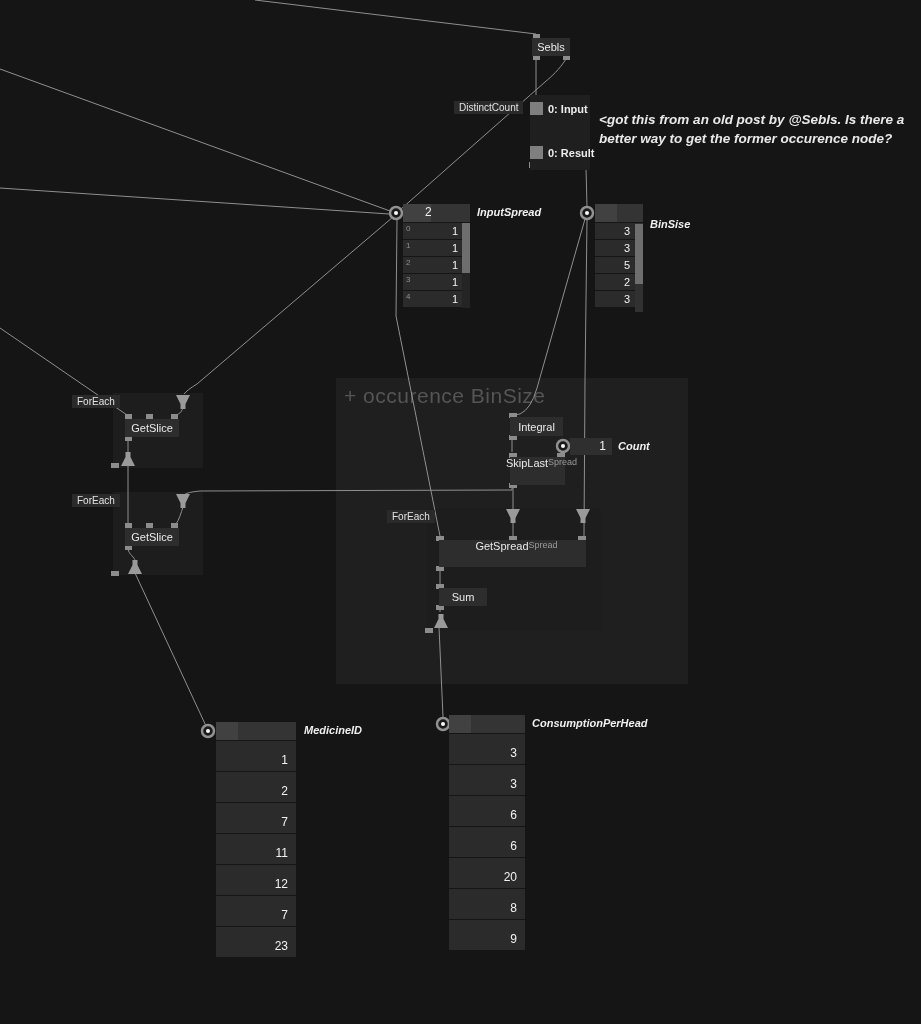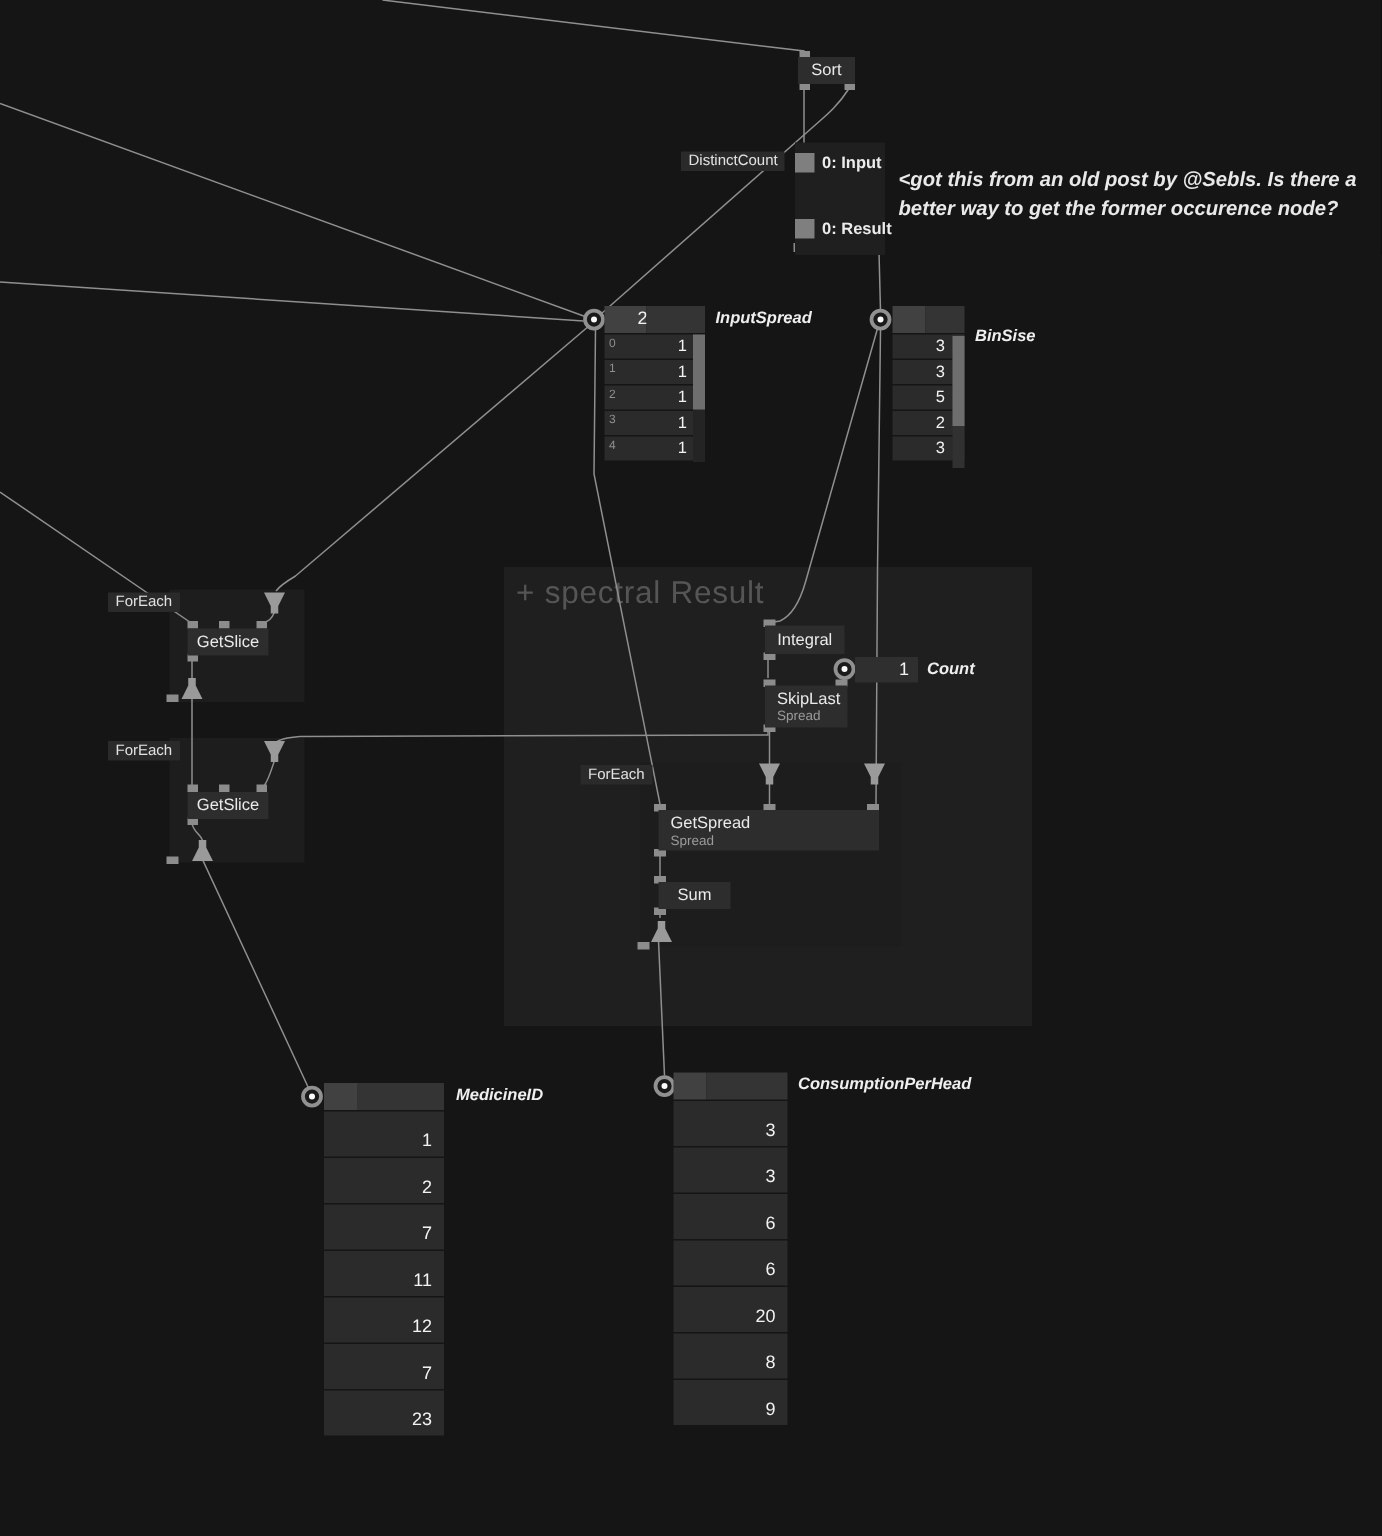--- a/index.html
+++ b/index.html
@@ -7,21 +7,21 @@
     position:relative;width:921px;height:1024px;background:#151515;
     font-family:"Liberation Sans","DejaVu Sans",sans-serif;overflow:hidden;
   }
   .region{position:absolute;background:#1d1d1d;}
   .region.spectral{background:#1f1f1f;}
   .region-title{color:#555;font-size:21px;padding:6px 8px;letter-spacing:0.5px;}
   svg.wires{position:absolute;left:0;top:0;}
   svg.wires path{stroke:#8f8f8f;stroke-width:1;fill:none;}
   .node{position:absolute;background:#2d2d2d;color:#eaeaea;font-size:11px;
         display:flex;align-items:center;justify-content:center;white-space:nowrap;}
-  .node.multi{flex-direction:column;align-items:flex-start;justify-content:center;padding-left:8px;}
+  .node.multi{flex-direction:row;align-items:flex-start;justify-content:center;padding-left:8px;}
   .node.multi .t{line-height:12px;}
   .node .sub{font-size:9px;color:#9a9a9a;line-height:10px;}
   .tag{position:absolute;background:#2a2a2a;color:#e2e2e2;font-size:10px;padding:1px 5px;white-space:nowrap;}
   .panel{position:absolute;background:#1f1f1f;}
   .pintext{position:absolute;color:#ececec;font-size:11px;font-weight:bold;white-space:nowrap;}
   .sqpin{position:absolute;background:#7f7f7f;}
   .iobox{position:absolute;}
   .iohead{display:flex;height:18px;margin-bottom:1px;}
   .iohead .cell{background:#414141;color:#f2f2f2;font-size:12px;padding:1px 0 0 22px;box-sizing:border-box;}
   .iohead .rest{flex:1;background:#343434;}
@@ -37,21 +37,21 @@
   .comment{position:absolute;color:#e9e9e9;font-size:13.5px;font-weight:bold;font-style:italic;line-height:19px;width:330px;}
 </style>
 </head>
 <body>
 
 <div id="canvas">
 
   <div class="region" style="left:113px;top:393px;width:90px;height:75px;"></div>
   <div class="region" style="left:113px;top:492px;width:90px;height:83px;"></div>
   <div class="region spectral" style="left:336px;top:378px;width:352px;height:306px;">
-    <div class="region-title">+ spectral Result</div>
+    <div class="region-title">+ occurence BinSize</div>
   </div>
   <div class="region" style="left:427px;top:508px;width:174px;height:123px;"></div>
 
   <svg class="wires" width="921" height="1024" viewBox="0 0 921 1024">
     <g>
       <path d="M255,0 L536,34 L536,39"></path>
       <path d="M536,57 L536,103"></path>
       <path d="M566,59 C559,70 552,76 545,82 L401,209"></path>
       <path d="M0,69 L390,211"></path>
       <path d="M0,188 L389,214"></path>
@@ -129,21 +129,21 @@
         <rect x="436" y="566" width="8" height="5"></rect>
       <rect x="436" y="584" width="8" height="5"></rect>
         <rect x="436" y="605" width="8" height="5"></rect>
       <rect x="111" y="463" width="8" height="5"></rect>
         <rect x="111" y="571" width="8" height="5"></rect>
         <rect x="425" y="628" width="8" height="5"></rect>
     </g>
   </svg>
 
   <div class="node" style="left:532px;top:38px;width:38px;height:18px;">
-    <span>Sort</span>
+    <span>Sebls</span>
   </div>
 
   <div class="panel" style="left:530px;top:95px;width:60px;height:75px;"></div>
   <div class="tag" style="left:454px;top:101px;">
     <span>DistinctCount</span>
   </div>
   <div class="sqpin" style="left:530px;top:102px;width:13px;height:13px;"></div>
   <div class="pintext" style="left:548px;top:103px;">0:  Input</div>
   <div class="sqpin" style="left:530px;top:146px;width:13px;height:13px;"></div>
   <div class="pintext" style="left:548px;top:147px;">0:  Result</div>

